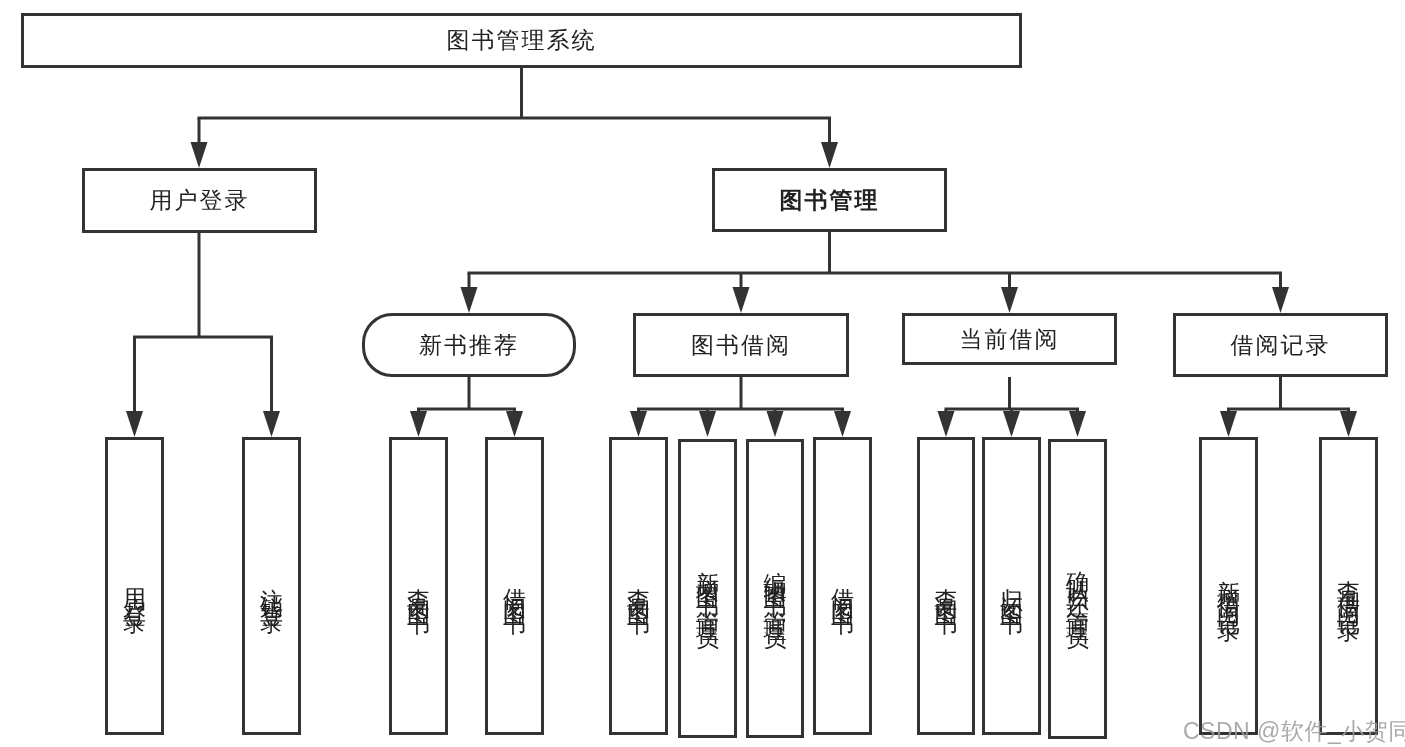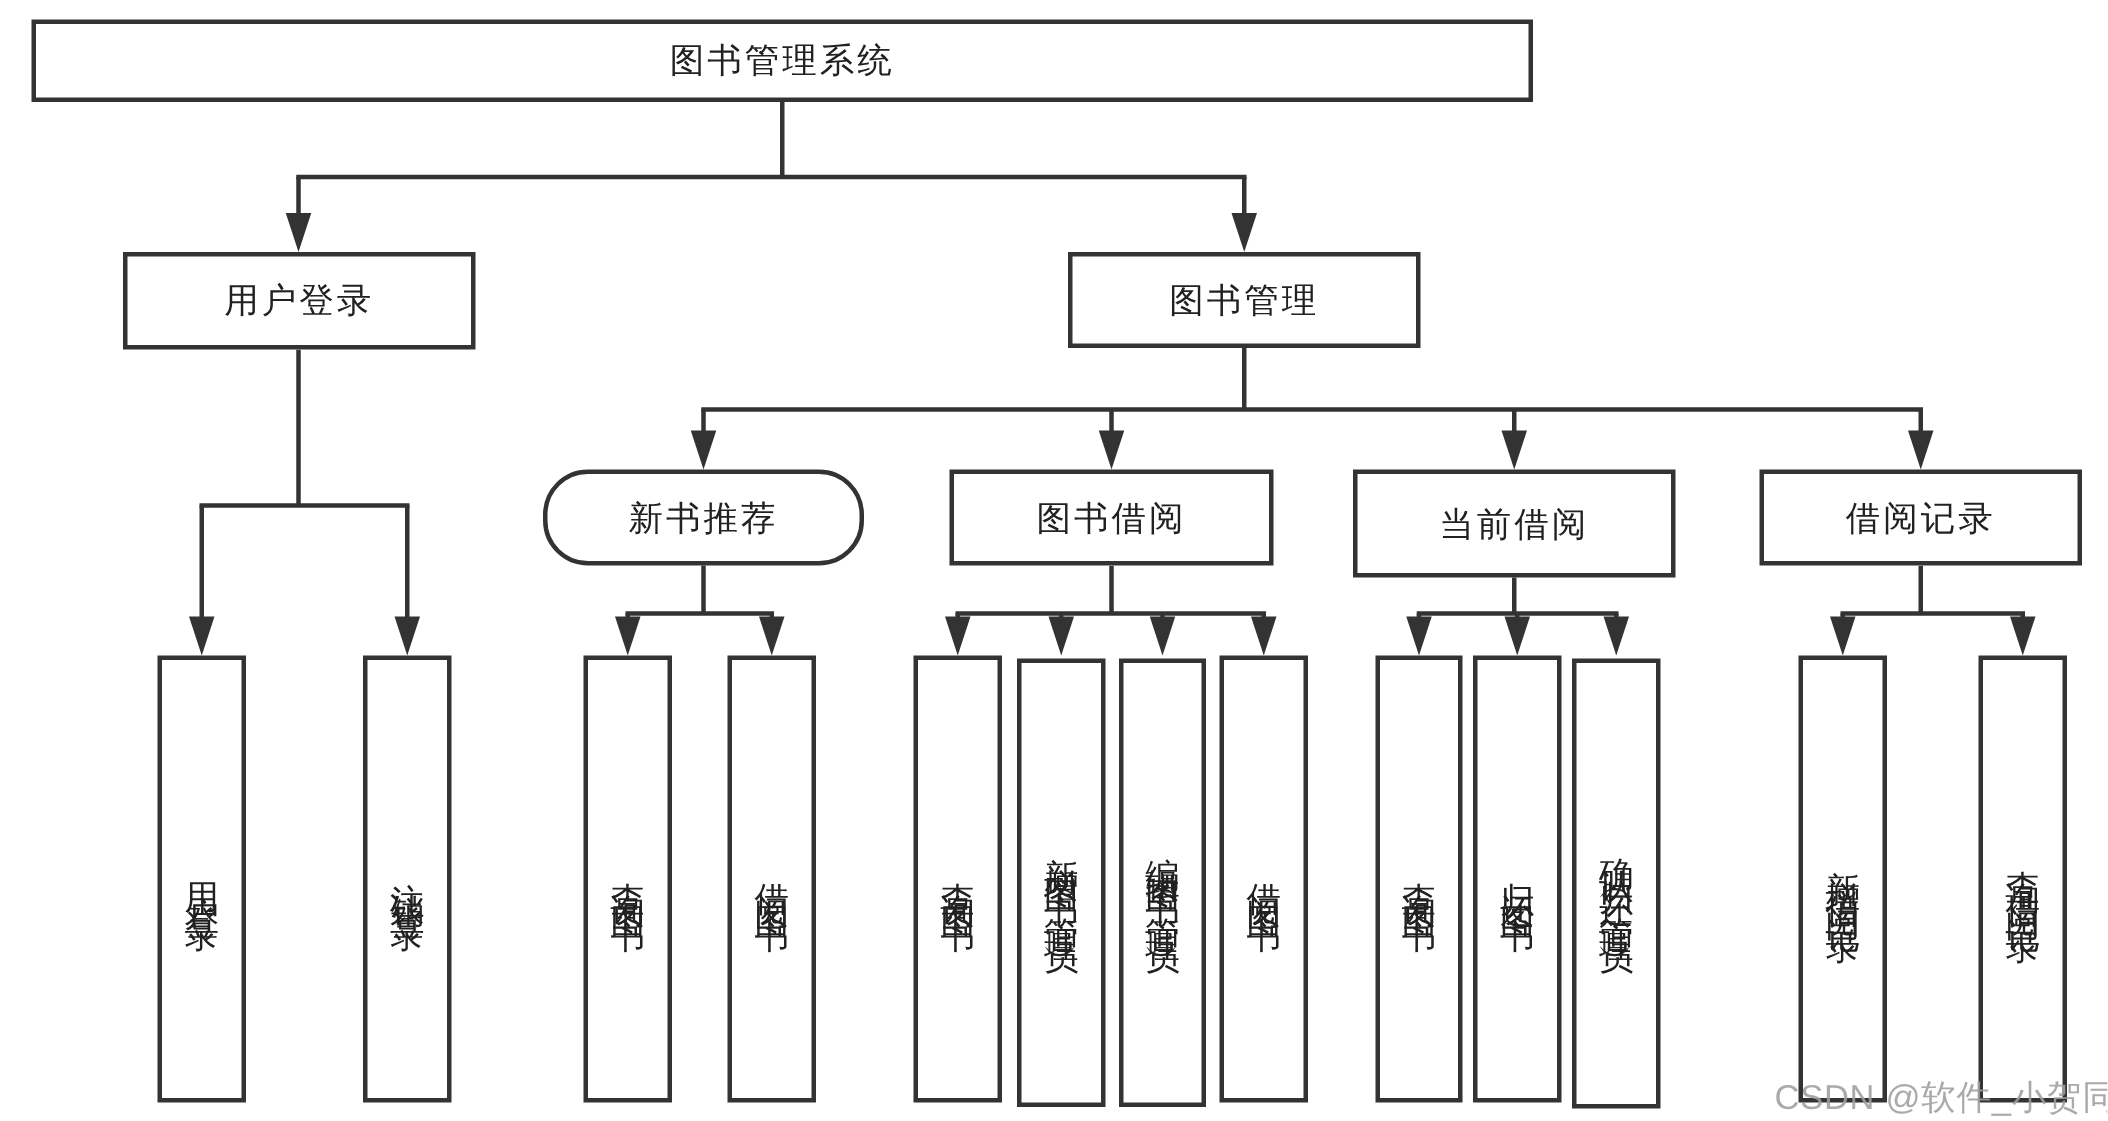--- a/index.html
+++ b/index.html
@@ -129,31 +129,31 @@
       </g>
     </svg>
 
   <div class="node h" style="left:21px; top:13px; width:1001px; height:55px;">
     <span class="lbl">图书管理系统</span>
   </div>
 
   <div class="node h" style="left:82px; top:168px; width:235px; height:65px;">
     <span class="lbl">用户登录</span>
   </div>
-  <div class="node h" style="left:712px; top:168px; width:235px; height:64px;">
+  <div class="node h" style="left:712px; top:168px; width:235px; height:64px;font-weight:bold;">
     <span class="lbl">图书管理</span>
   </div>
 
   <div class="node h" style="left:362px; top:313px; width:214px; height:64px;border-radius:30px;">
     <span class="lbl">新书推荐</span>
   </div>
   <div class="node h" style="left:633px; top:313px; width:216px; height:64px;font-family:Liberation Mono, monospace;">
     <span class="lbl">图书借阅</span>
   </div>
-  <div class="node h" style="left:902px; top:313px; width:215px; height:72px;">
+  <div class="node h" style="left:902px; top:313px; width:215px; height:52px;">
     <span class="lbl">当前借阅</span>
   </div>
   <div class="node h" style="left:1173px; top:313px; width:215px; height:64px;">
     <span class="lbl">借阅记录</span>
   </div>
 
   <div class="node v" style="left:105px; top:437px; width:59px; height:298px;">
     <span class="lbl">用户登录</span>
   </div>
   <div class="node v" style="left:242px; top:437px; width:59px; height:298px;">

